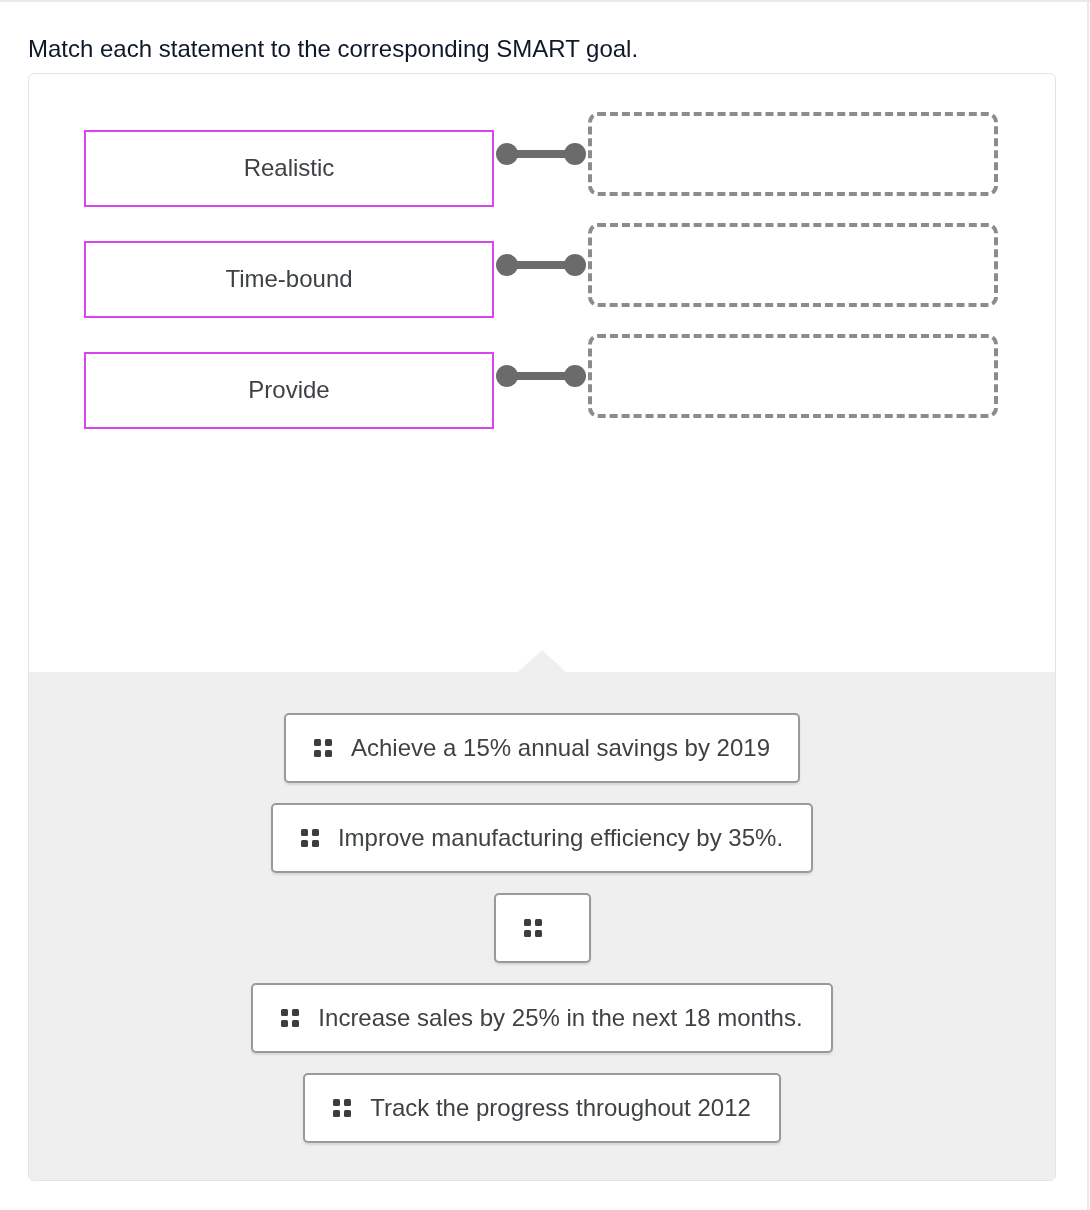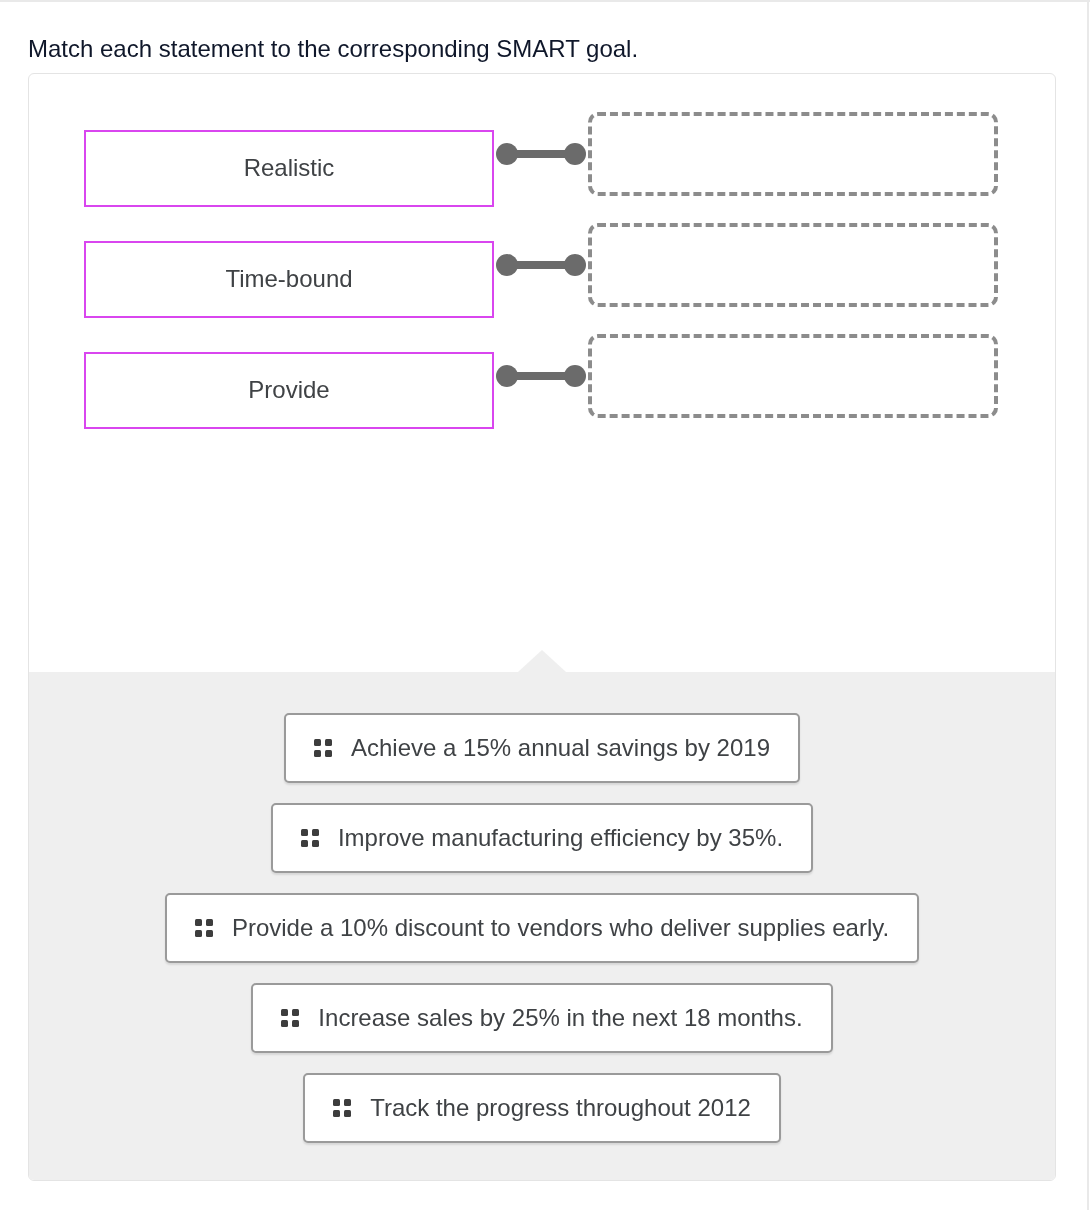--- a/index.html
+++ b/index.html
@@ -165,21 +165,20 @@
       <span>Improve manufacturing efficiency by 35%.</span>
     </div>
 
     <div class="bank-chip">
       <span class="drag-handle">
           <span></span>
           <span></span>
           <span></span>
           <span></span>
         </span>
-      <span>Provide a 10% discount to vendors who deliver supplies early.</span>
     </div>
 
     <div class="bank-chip">
       <span class="drag-handle">
           <span></span>
           <span></span>
           <span></span>
           <span></span>
         </span>
       <span>Increase sales by 25% in the next 18 months.</span>

